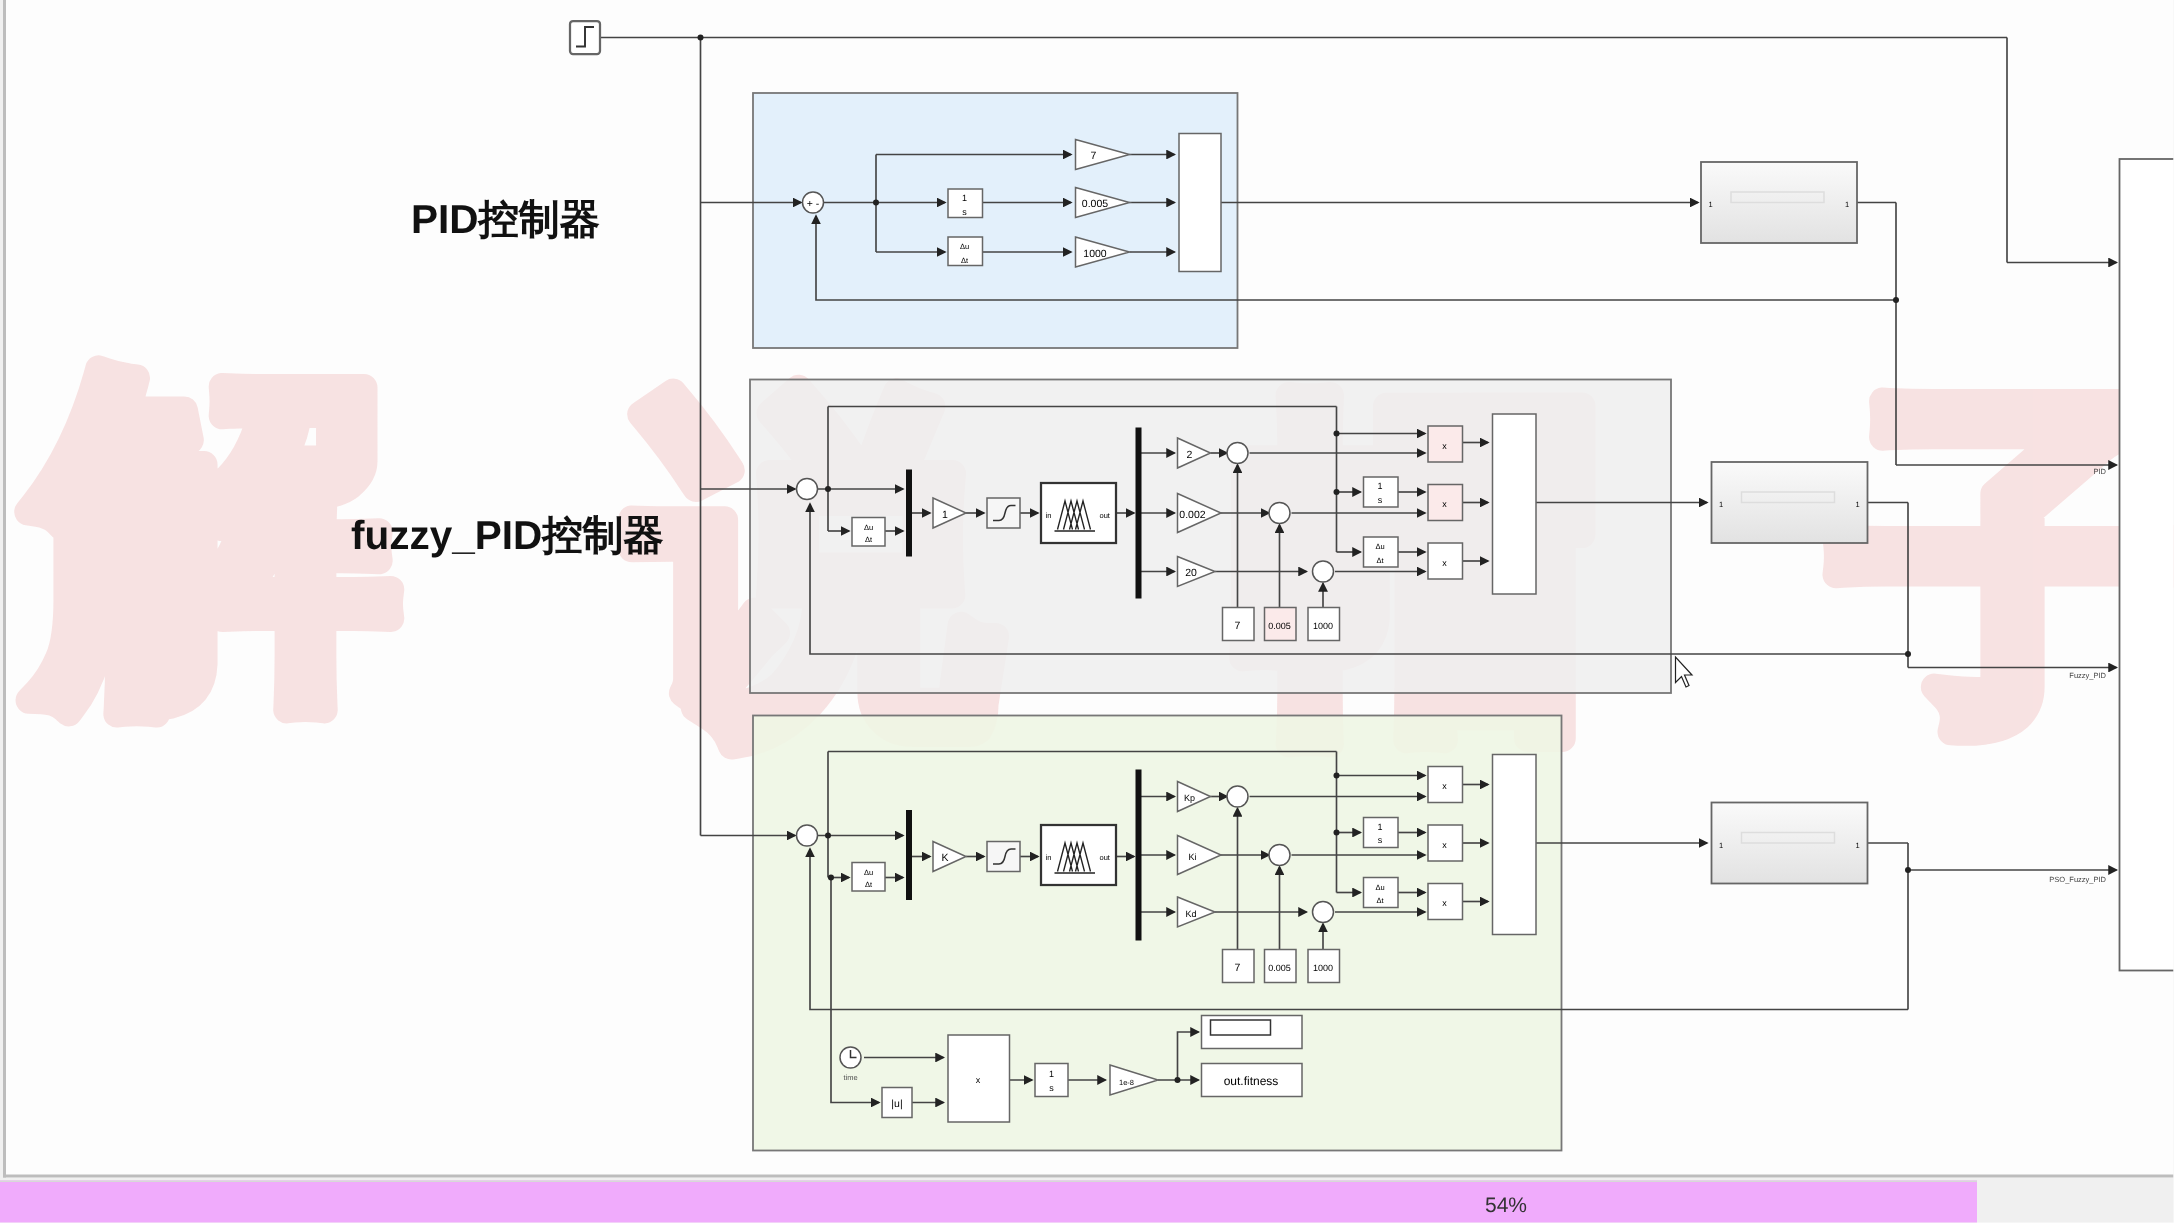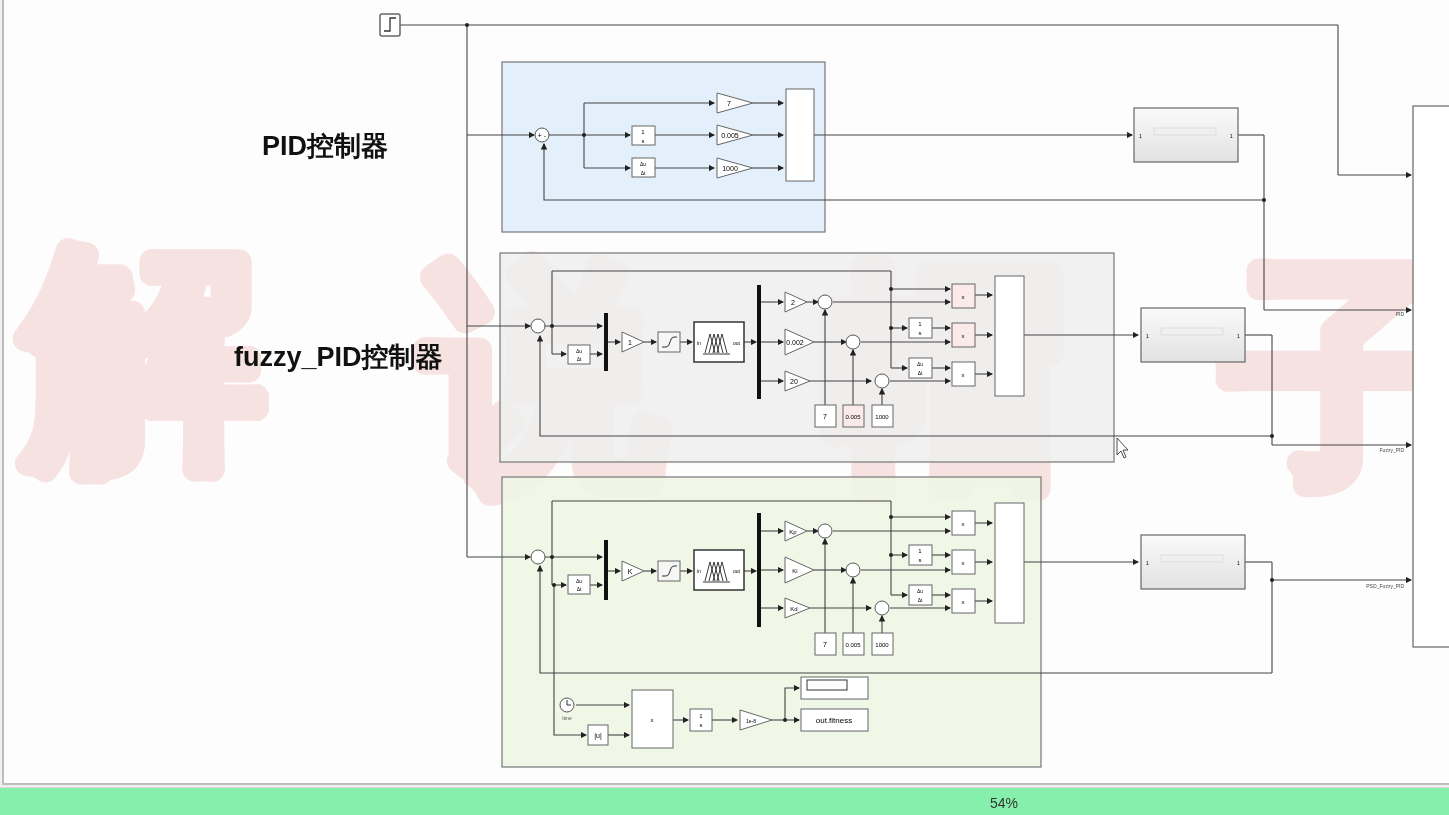--- a/index.html
+++ b/index.html
@@ -1,18 +1,18 @@
 <!DOCTYPE html>
 <html><head>
 <meta charset="utf-8">
 <style>
   html,body{margin:0;padding:0;}
   body{width:1449px;height:815px;overflow:hidden;background:#f0f0f0;font-family:"Liberation Sans","DejaVu Sans",sans-serif;position:relative;}
   #canvas{position:absolute;left:2px;top:0;width:1447px;height:785px;background:#fdfdfd;border-left:2px solid #bdbdbd;border-bottom:2px solid #bdbdbd;box-sizing:border-box;overflow:hidden;}
-  #statusbar{position:absolute;left:0;top:787px;width:1449px;height:28px;background:#86efac;border-top:1px solid #d8d8d8;}
+  #statusbar{position:absolute;left:0;top:787px;width:1318px;height:28px;background:#f0abfc;border-top:1px solid #d8d8d8;}
   #zoom-level{position:absolute;left:990px;top:7px;font-size:14px;color:#333;}
   .ctrl-label{position:absolute;font-weight:bold;font-size:27px;color:#111;white-space:nowrap;font-family:"Liberation Sans","DejaVu Sans",sans-serif;}
   svg text{font-family:"Liberation Sans","DejaVu Sans",sans-serif;}
   .wm{font-family:"DejaVu Sans",sans-serif;font-weight:bold;fill:none;stroke:#f6d9d9;stroke-width:18;stroke-linejoin:round;}
 </style>
 </head>
 <body>
 
 <div id="canvas">
 
@@ -402,19 +402,19 @@
 
   <rect x="1409" y="106" width="50" height="541" fill="#fff" stroke="#666" stroke-width="1.2"></rect>
 
   <text x="1400" y="316" font-size="5" text-anchor="end" fill="#444">PID</text>
   <text x="1400" y="452" font-size="5" text-anchor="end" fill="#444">Fuzzy_PID</text>
   <text x="1400" y="588" font-size="5" text-anchor="end" fill="#444">PSO_Fuzzy_PID</text>
 
   <path d="M1113,438 L1113,455 L1117,451 L1120,458 L1122,457 L1119,450 L1124,450 Z" fill="#fff" stroke="#222" stroke-width="0.8"></path>
 </svg>
 
-<div class="ctrl-label" style="left:258px;top:128px;">PID控制器</div>
+<div class="ctrl-label" style="left:270px;top:128px;">PID控制器</div>
 <div class="ctrl-label" style="left:230px;top:339px;text-align:right;">fuzzy_PID控制器</div>
 </div>
 
 <div id="statusbar">
   <span id="zoom-level">54%</span>
 </div>
 
 </body></html>

